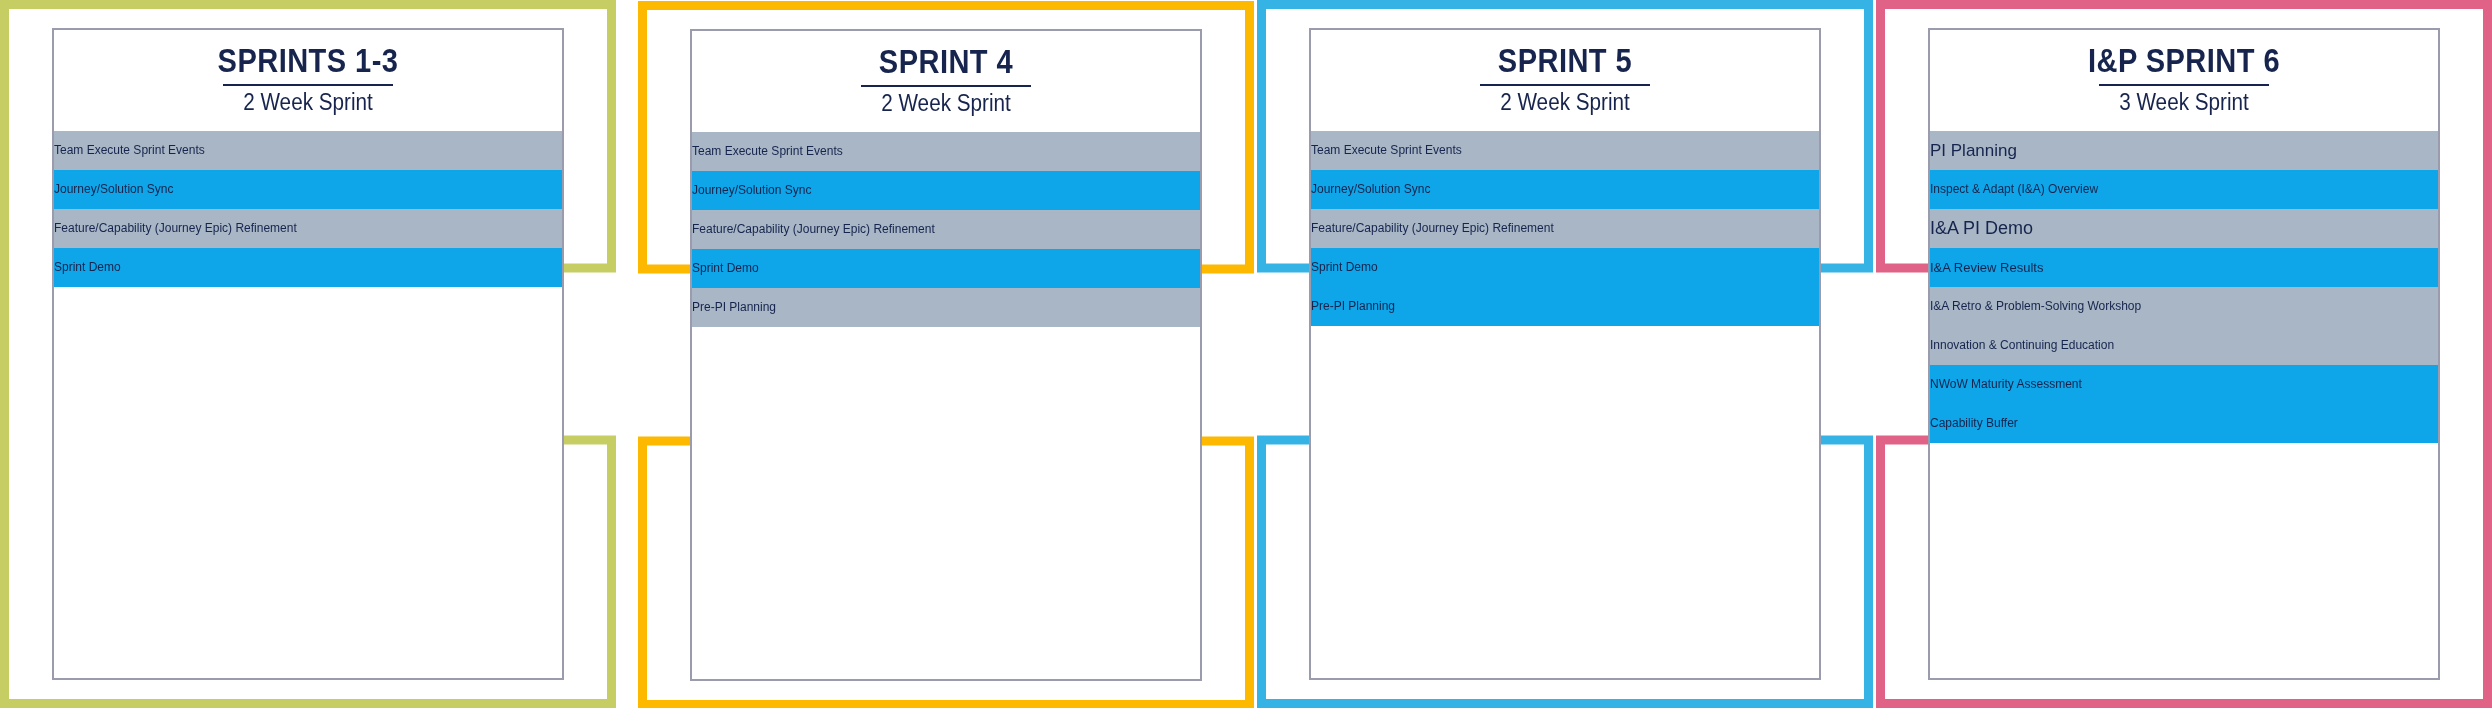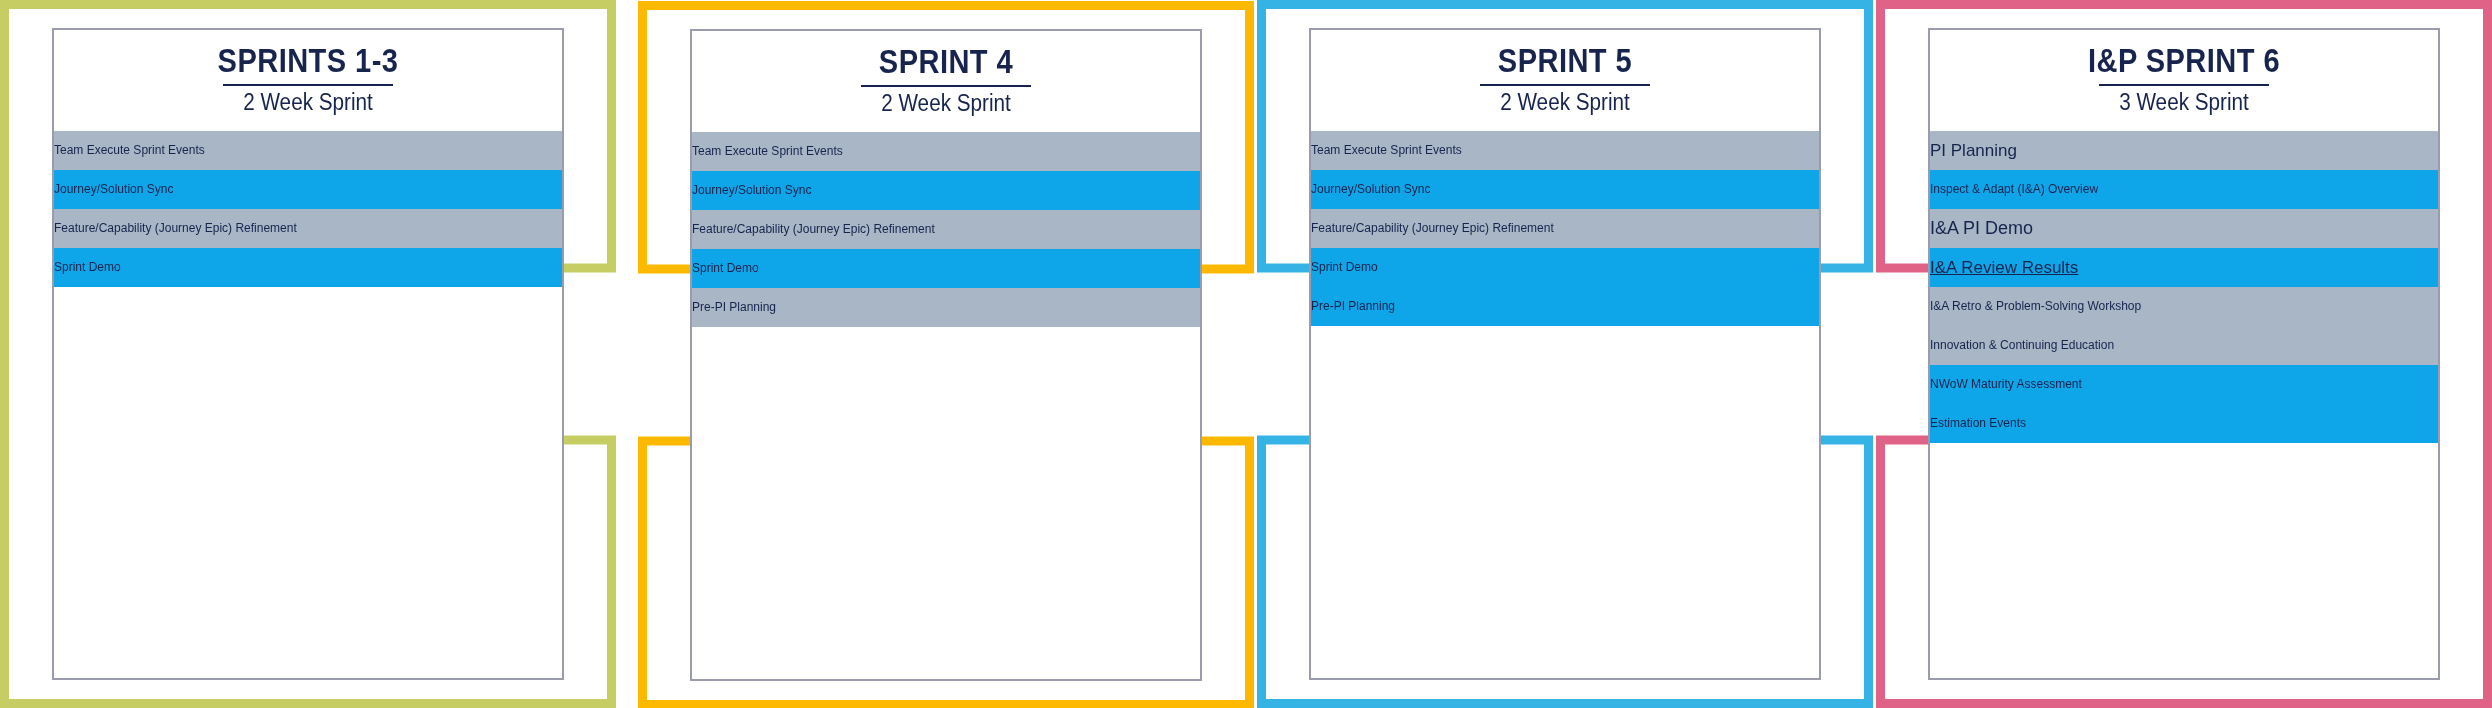--- a/index.html
+++ b/index.html
@@ -161,22 +161,22 @@
       <div class="card" style="inset: 28px 52px;">
         <div class="card-head">
           <span class="card-title">I&amp;P SPRINT 6</span>
           <div class="title-rule"></div>
           <span class="card-sub">3 Week Sprint</span>
         </div>
         <div class="rows">
           <div class="row alt0" style="font-size: 17px;">PI Planning</div>
           <div class="row alt1" style="font-size: 12px;">Inspect &amp; Adapt (I&amp;A) Overview</div>
           <div class="row alt0" style="font-size: 18px;">I&amp;A PI Demo</div>
-          <div class="row alt1" style="font-size: 17px; text-decoration: underline;">I&amp;A Review Results</div>
+          <div class="row alt1" style="font-size: 13px;">I&amp;A Review Results</div>
           <div class="row alt0" style="font-size: 12px;">I&amp;A Retro &amp; Problem-Solving Workshop</div>
           <div class="row alt0" style="font-size: 12px;">Innovation &amp; Continuing Education</div>
           <div class="row alt1" style="font-size: 12px;">NWoW Maturity Assessment</div>
-          <div class="row alt1" style="font-size: 12px;">Estimation Events</div>
+          <div class="row alt1" style="font-size: 12px;">Capability Buffer</div>
           <div class="rows-filler"></div>
         </div>
       </div>
     </div>
   </div>
 
 </body></html>

